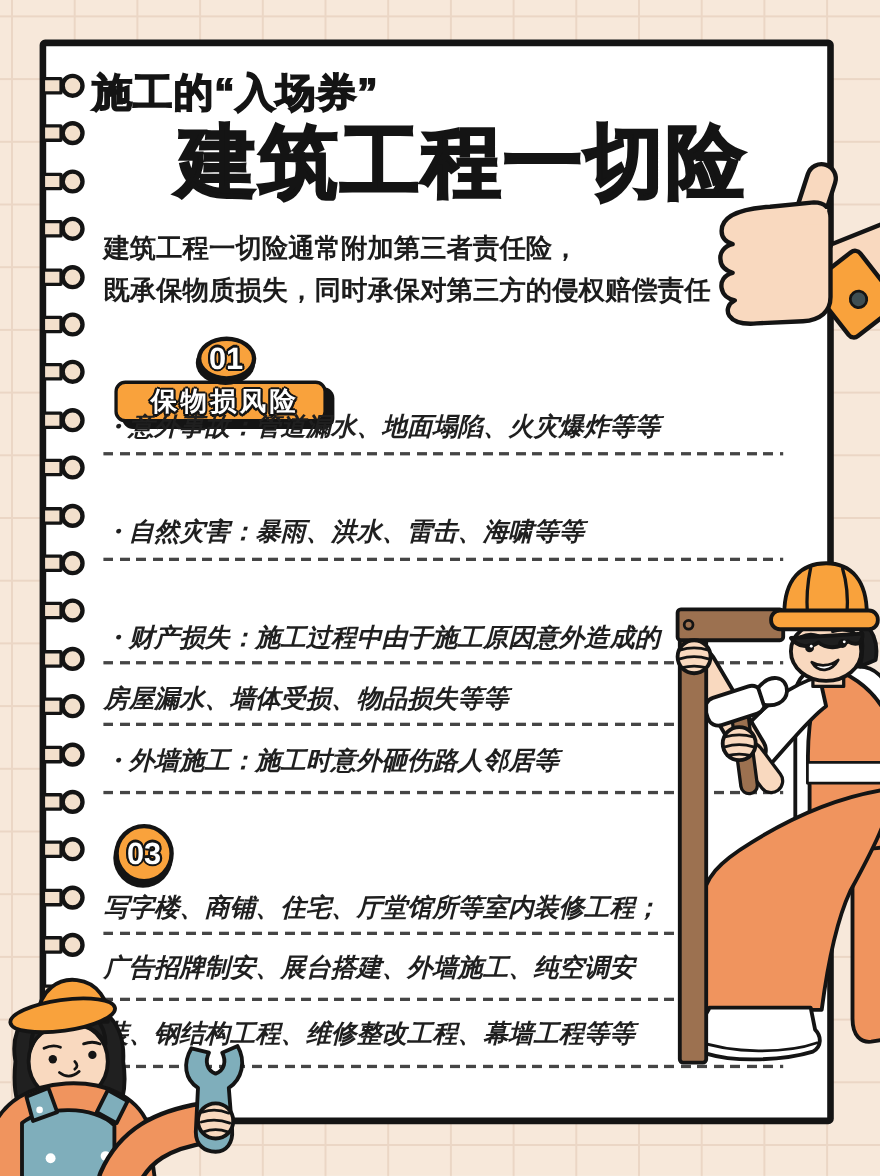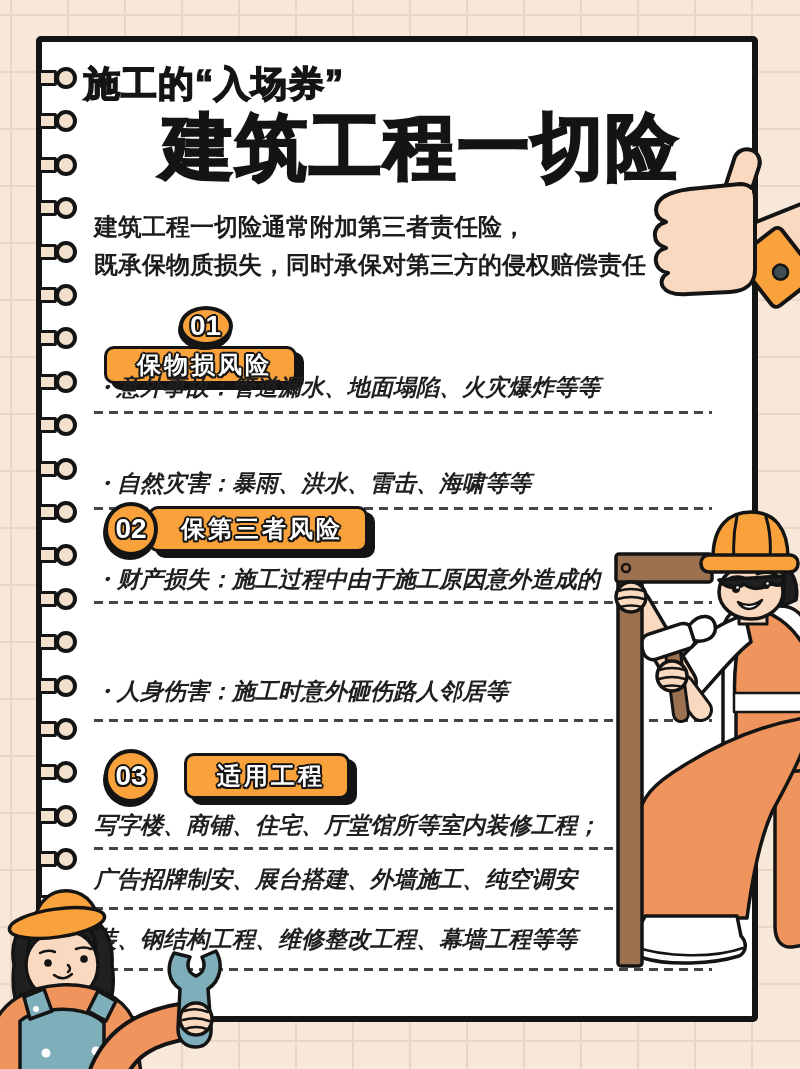--- a/index.html
+++ b/index.html
@@ -185,30 +185,26 @@
       <div>既承保物质损失，同时承保对第三方的侵权赔偿责任</div>
     </div>
 
     <div class="badge b1">
       <div class="badge-num outline-text">01</div>
       <div class="badge-pill outline-text">保物损风险</div>
     </div>
     <div class="row r1">・意外事故：管道漏水、地面塌陷、火灾爆炸等等</div>
     <div class="row r2">・自然灾害：暴雨、洪水、雷击、海啸等等</div>
 
-    <div class="badge b2">
-      <div class="badge-num outline-text">02</div>
-      <div class="badge-pill outline-text">保第三者风险</div>
-    </div>
     <div class="row r3">・财产损失：施工过程中由于施工原因意外造成的</div>
-    <div class="row r5">・人身伤害：施工时意外砸伤路人邻居等</div>
+    <div class="row r4">房屋漏水、墙体受损、物品损失等等</div>
+    <div class="row r5">・外墙施工：施工时意外砸伤路人邻居等</div>
 
     <div class="badge b3">
       <div class="badge-num outline-text">03</div>
-      <div class="badge-pill outline-text">适用工程</div>
     </div>
     <div class="row r6">写字楼、商铺、住宅、厅堂馆所等室内装修工程；</div>
     <div class="row r7">广告招牌制安、展台搭建、外墙施工、纯空调安</div>
     <div class="row r8">装、钢结构工程、维修整改工程、幕墙工程等等</div>
   </div>
 
   <svg id="thumb-hand" class="illus" width="160" height="170" viewBox="0 0 160 170">
     <g stroke="#141414" stroke-width="4" stroke-linejoin="round" stroke-linecap="round">
       <path d="M 166 62 L 166 130 L 118 142 C 106 122 106 100 116 82 Z" fill="#F9D9BF"></path>
       <g transform="rotate(-38 136 128)">

